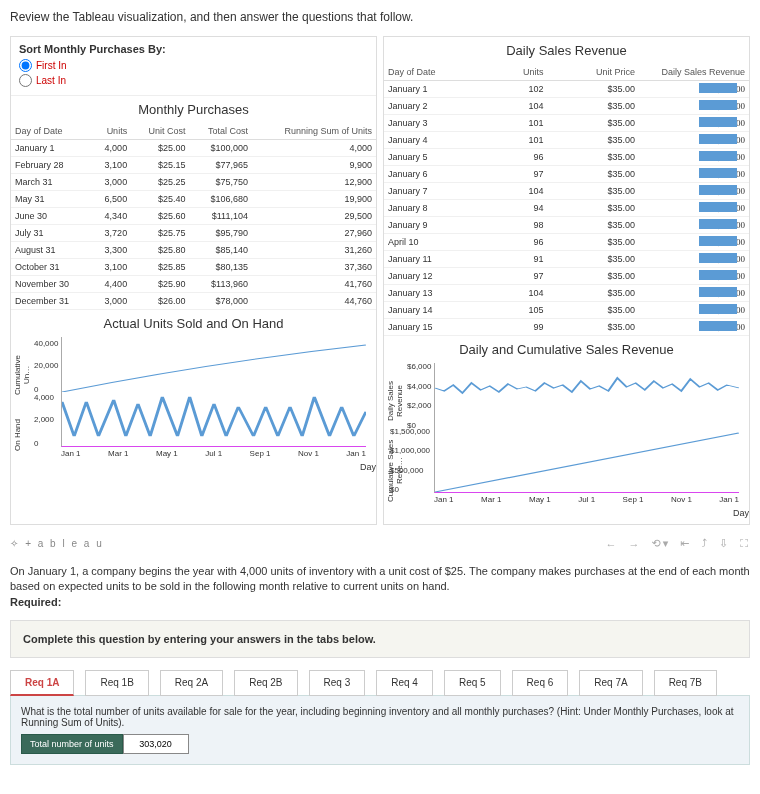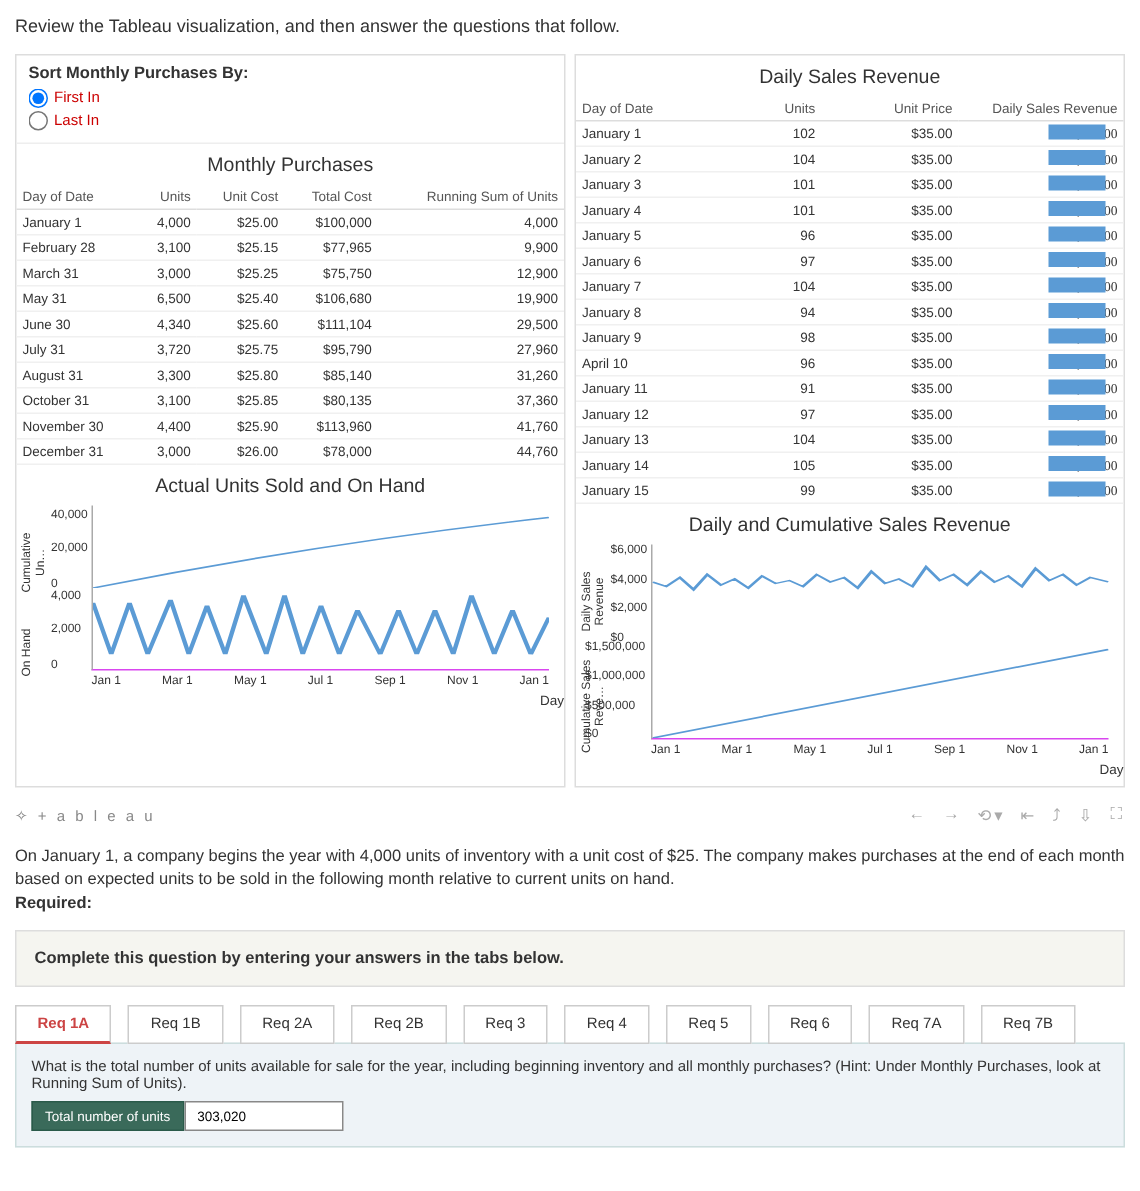--- a/index.html
+++ b/index.html
@@ -31,21 +31,21 @@
   .tableau-footer { font-size: 10px; color: #888; padding: 4px 0; letter-spacing: 2px; display: flex; justify-content: space-between; align-items: center; }
   .footer-icons { display: flex; gap: 10px; font-size: 11px; color: #aaa; }
   .description { font-size: 11px; margin: 10px 0; line-height: 1.4; }
   .complete-box { background: #f5f5f0; border: 1px solid #ddd; padding: 12px; font-weight: bold; font-size: 11px; margin-bottom: 12px; }
   .tabs { display: flex; gap: 12px; margin-bottom: 0; text-align: right; }
   .tab { border: 1px solid #ccc; padding: 6px 14px; font-size: 10px; background: #fff; cursor: pointer; margin-right: -1px; }
   .tab.active { color: #c44; border-bottom: 2px solid #c44; font-weight: bold; }
   .question-box { background: #eef3f7; border: 1px solid #cdd; padding: 10px; font-size: 10px; margin-top: -1px; }
   .answer-row { display: flex; align-items: stretch; margin-top: 6px; }
   .answer-label { background: #3a6a5a; color: #fff; padding: 4px 8px; font-size: 9px; border: 1px solid #2a5a4a; }
-  .answer-input { border: 1px solid #888; padding: 4px 8px; font-size: 9px; text-align: left; width: 106px; background: #fff; }
+  .answer-input { border: 1px solid #888; padding: 4px 8px; font-size: 9px; text-align: center; width: 66px; background: #fff; }
   .rotate-y { writing-mode: vertical-rl; transform: rotate(180deg); font-size: 8px; text-align: center; }
 </style>
 </head>
 <body>
 
 <div class="page">
   <div class="instruction">Review the Tableau visualization, and then answer the questions that follow.</div>
 
   <div class="viz-container">
 

